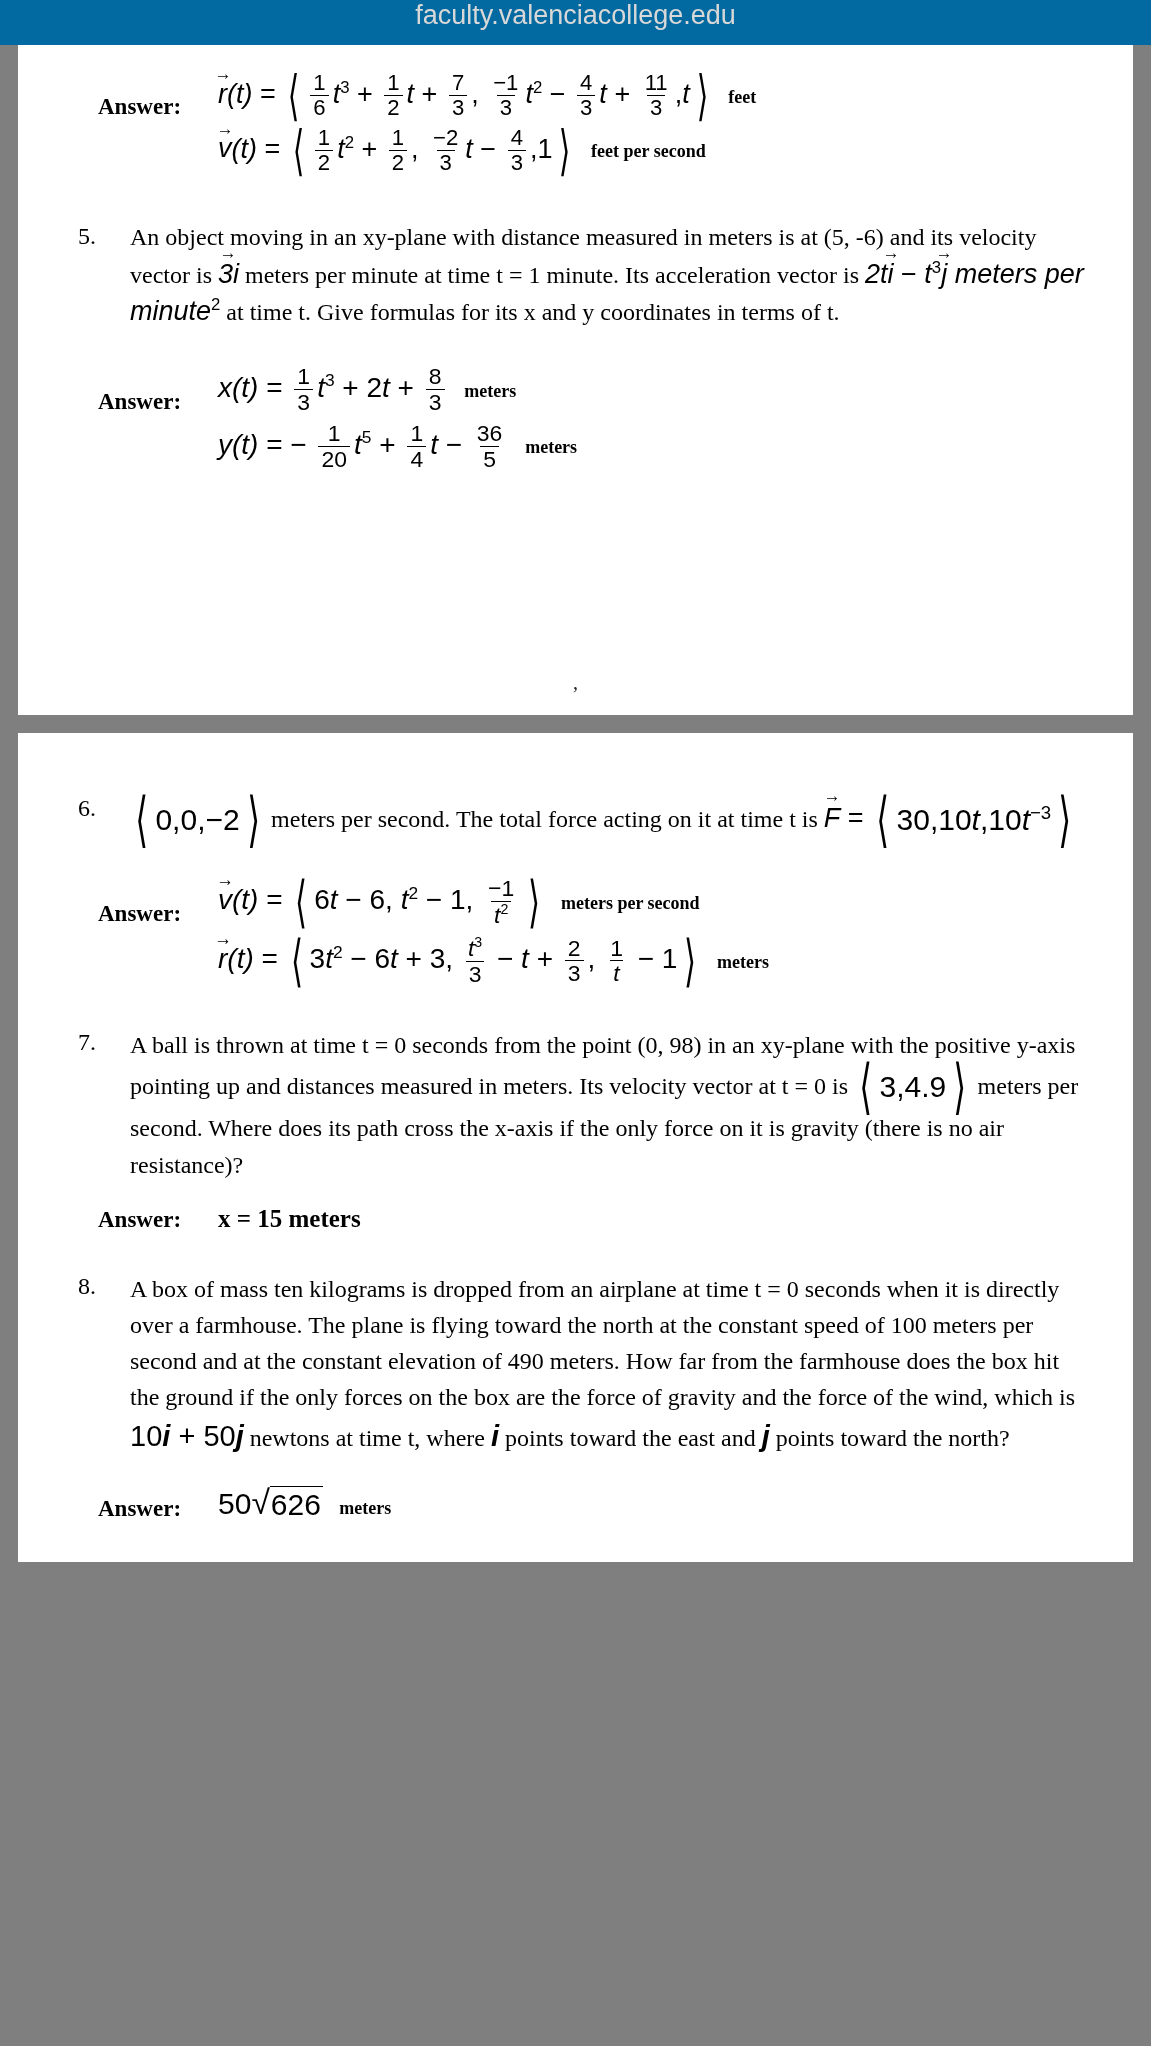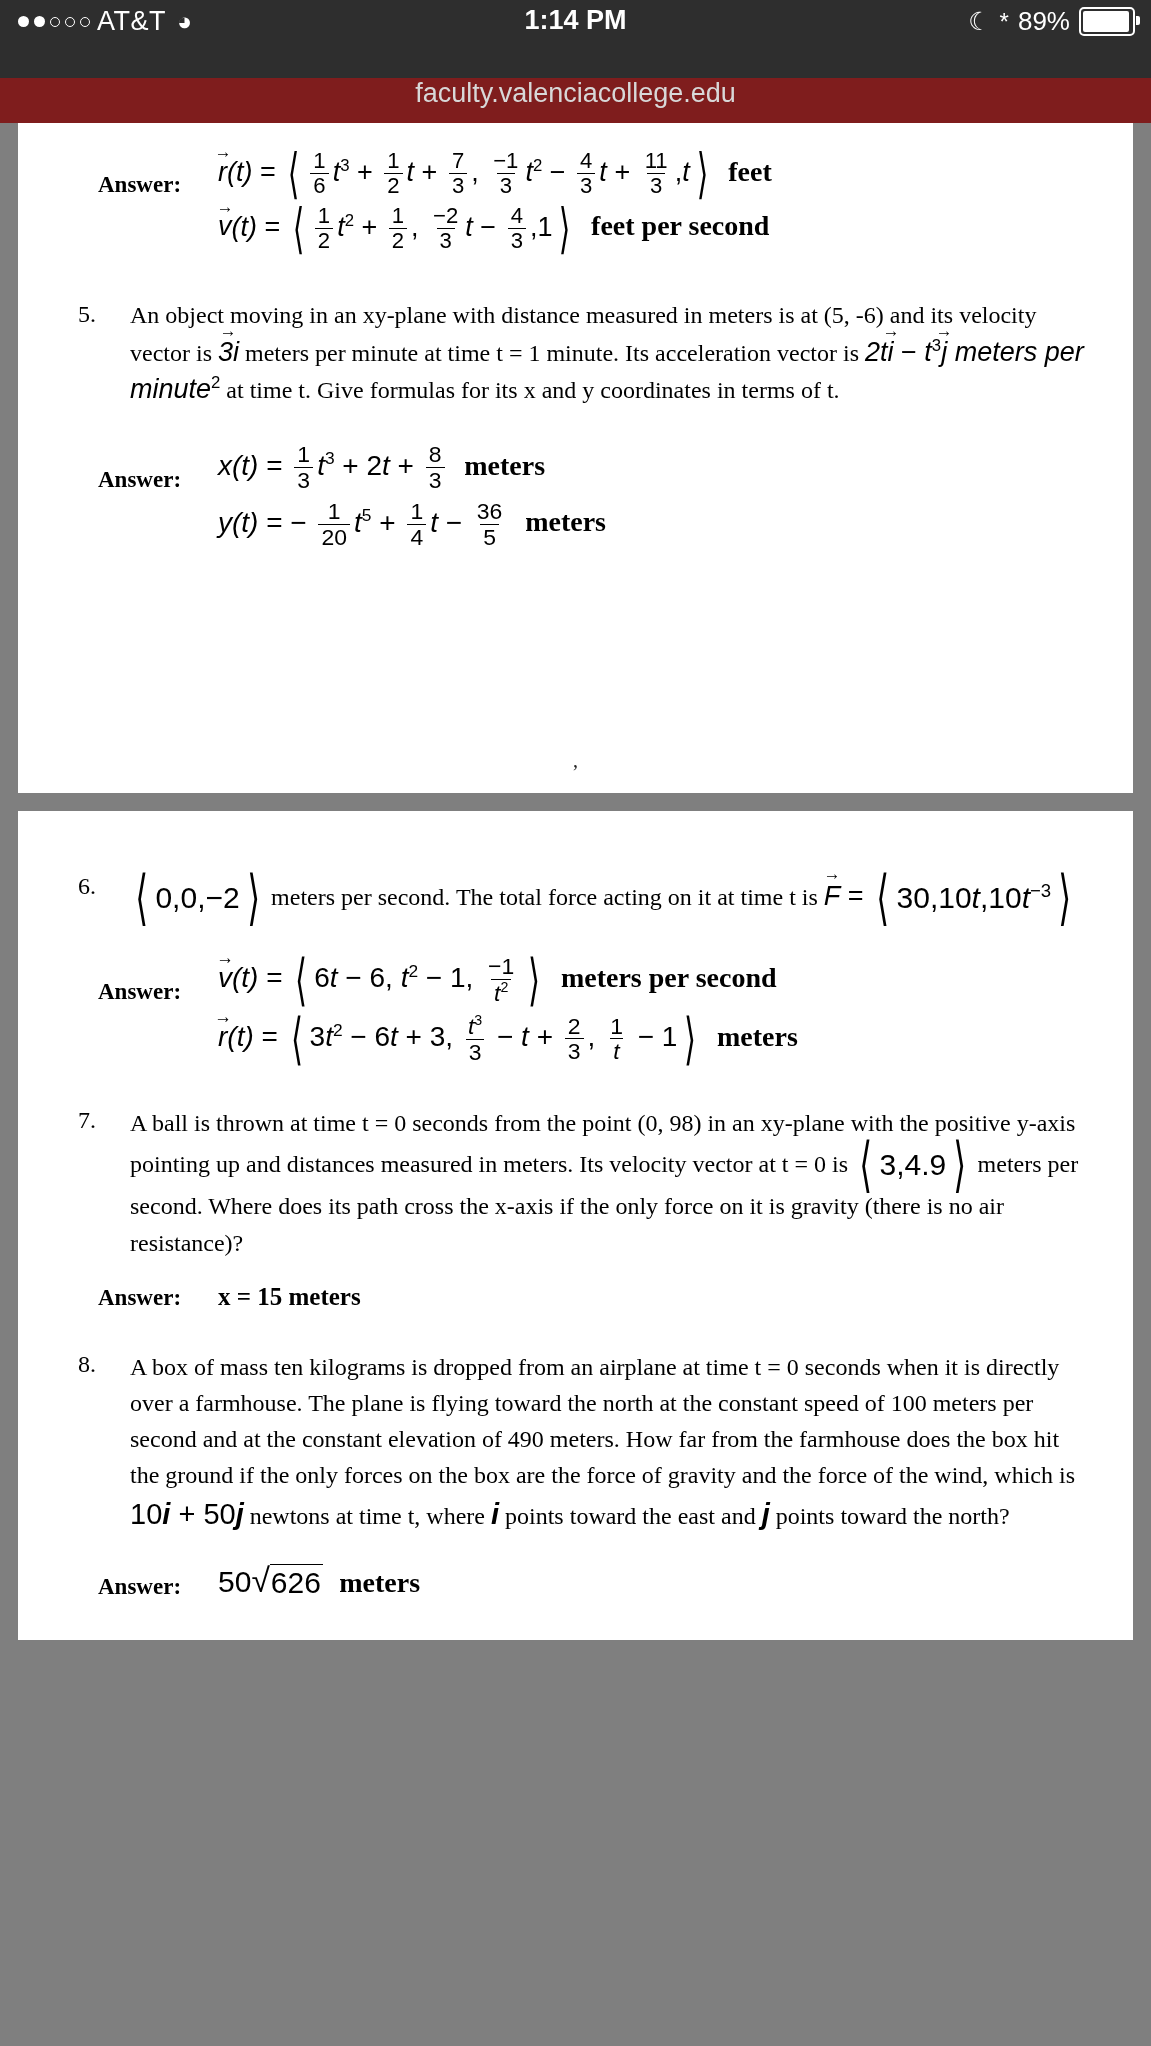--- a/index.html
+++ b/index.html
@@ -79,21 +79,21 @@
     border-radius: 0 2px 2px 0;
   }
   .batt-fill {
     position: absolute;
     left: 2px; top: 2px; bottom: 2px;
     width: 88%;
     background: #ffffff;
     border-radius: 2px;
   }
   .urlbar {
-    background: #7f1d1d;
+    background: #0369a1;
     color: #d8d8d8;
     text-align: center;
     font-family: "Liberation Sans", sans-serif;
     font-size: 27px;
     padding-bottom: 14px;
   }
 
   
   .sheet {
     background: #ffffff;
@@ -148,21 +148,21 @@
     flex: 0 0 120px;
     padding-top: 14px;
     padding-left: 40px;
   }
   .ans-math {
     font-size: 26px;
     padding-top: 4px;
   }
   .unit {
     font-weight: bold;
-    font-size: 28px;
+    font-size: 18px;
     margin-left: 8px;
   }
 
   
   .mi { font-style: italic; }
   .sans { font-family: "Liberation Sans", sans-serif; }
   sup { font-size: 0.62em; vertical-align: super; }
 
   .frac {
     display: inline-flex;
@@ -218,42 +218,20 @@
     font-size: 20px;
     color: #222;
     padding-top: 200px;
   }
 </style>
 </head>
 <body>
 
 <div id="page">
 
-  <div class="statusbar">
-    <div class="sb-left">
-      <span class="dots">
-        <span class="dot"></span>
-          <span class="dot"></span>
-        <span class="dot hollow"></span>
-          <span class="dot hollow"></span>
-          <span class="dot hollow"></span>
-      </span>
-      <span class="carrier">AT&amp;T</span>
-      <span class="wifi">◕</span>
-    </div>
-    <div class="sb-time">1:14 PM</div>
-    <div class="sb-right">
-      <span class="moon">☾</span>
-      <span class="bt">*</span>
-      <span class="batt-pct">89%</span>
-      <span class="batt">
-          <span class="batt-fill"></span>
-        </span>
-    </div>
-  </div>
 
   <div class="urlbar">faculty.valenciacollege.edu</div>
 
   <div class="sheet first">
 
 
     <div class="content">
 
       <div class="ans-row" style="margin-top:2px;">
         <div class="ans-label" style="padding-top:20px;">Answer:</div>

